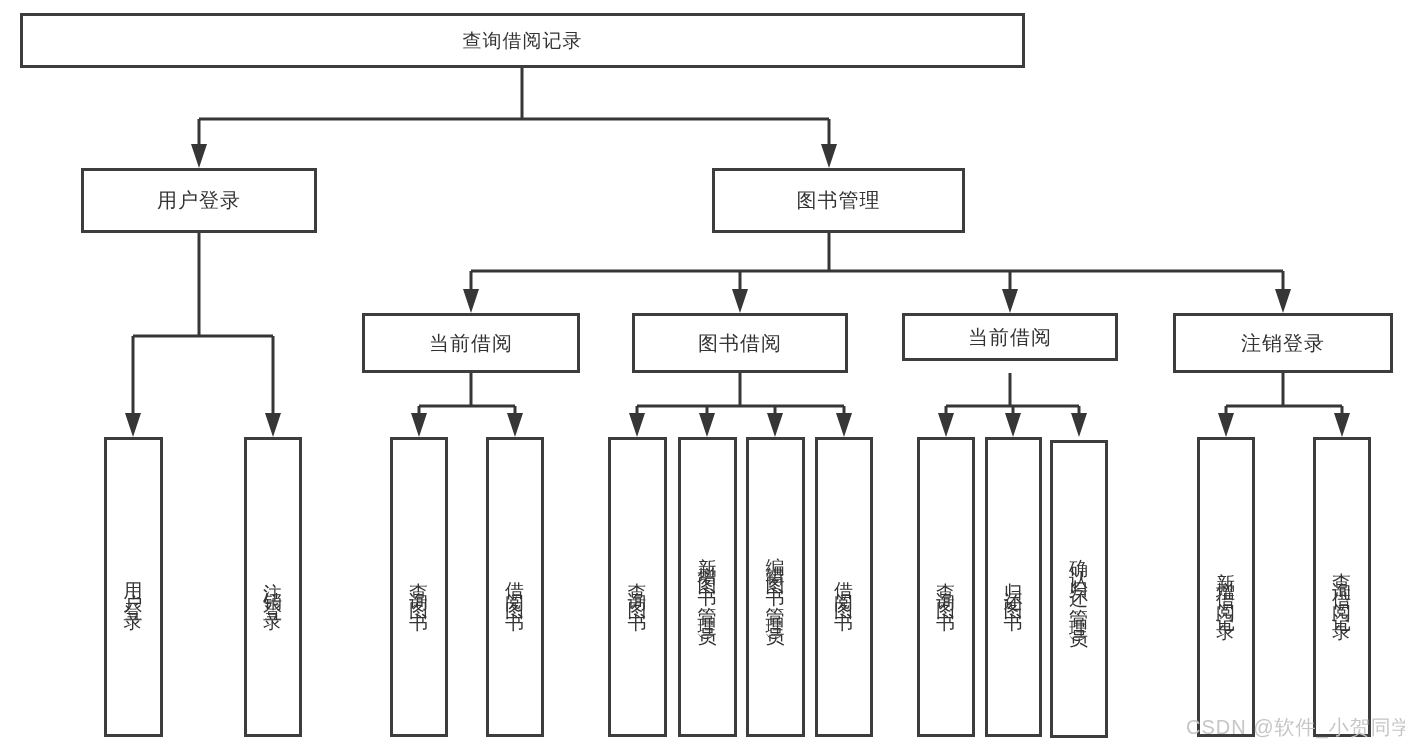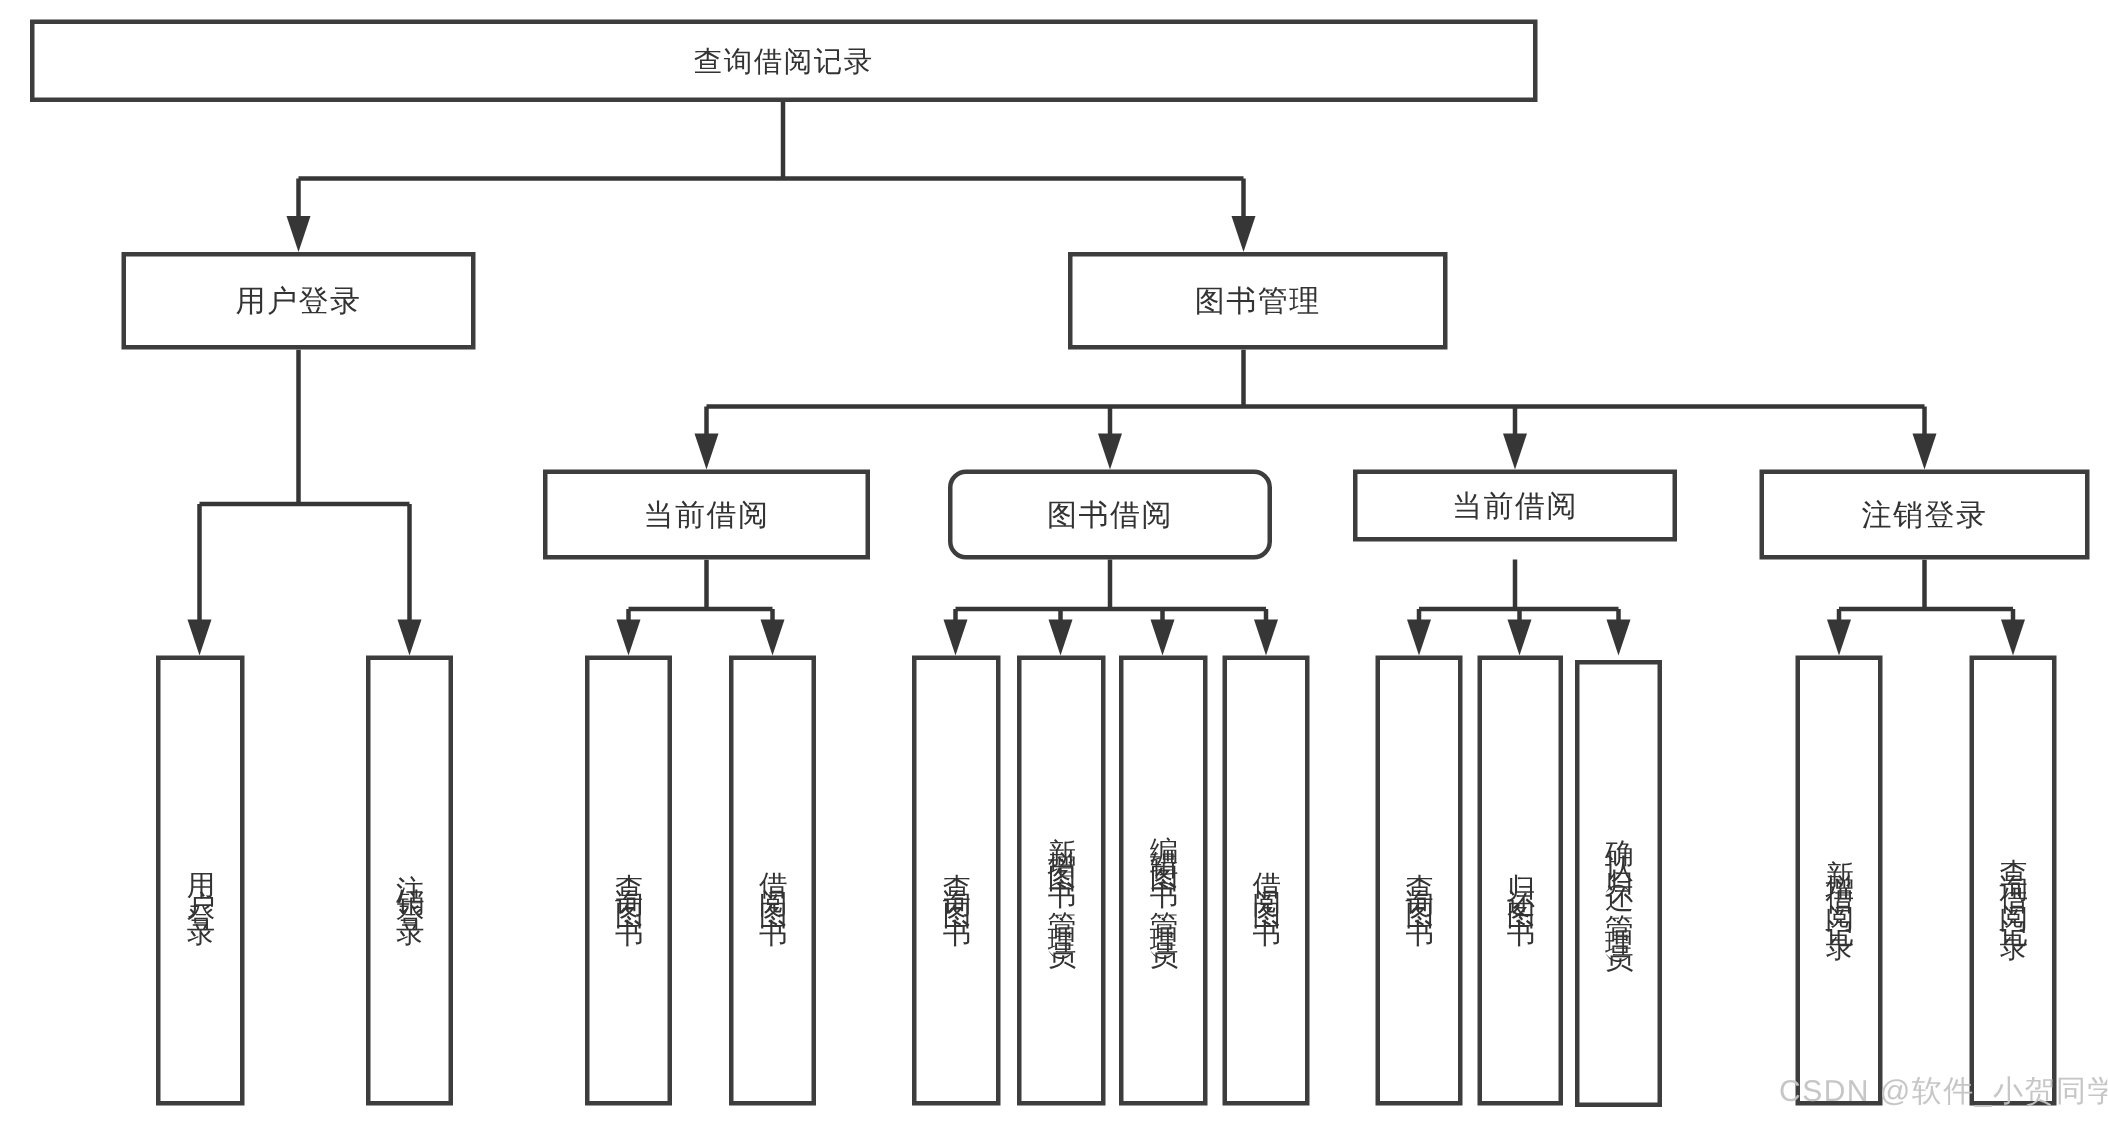--- a/index.html
+++ b/index.html
@@ -127,21 +127,21 @@
   <div class="node h" style="left:81px; top:168px; width:236px; height:65px;">
     <span>用户登录</span>
   </div>
   <div class="node h" style="left:712px; top:168px; width:253px; height:65px;">
     <span>图书管理</span>
   </div>
 
   <div class="node h" style="left:362px; top:313px; width:218px; height:60px;">
     <span>当前借阅</span>
   </div>
-  <div class="node h" style="left:632px; top:313px; width:216px; height:60px;border-radius:12px;">
+  <div class="node h" style="left:632px; top:313px; width:216px; height:60px;">
     <span>图书借阅</span>
   </div>
   <div class="node h" style="left:902px; top:313px; width:216px; height:48px;">
     <span>当前借阅</span>
   </div>
   <div class="node h" style="left:1173px; top:313px; width:220px; height:60px;">
     <span>注销登录</span>
   </div>
 
   <div class="node leaf" style="left:104px; top:437px; width:59px; height:300px;">

